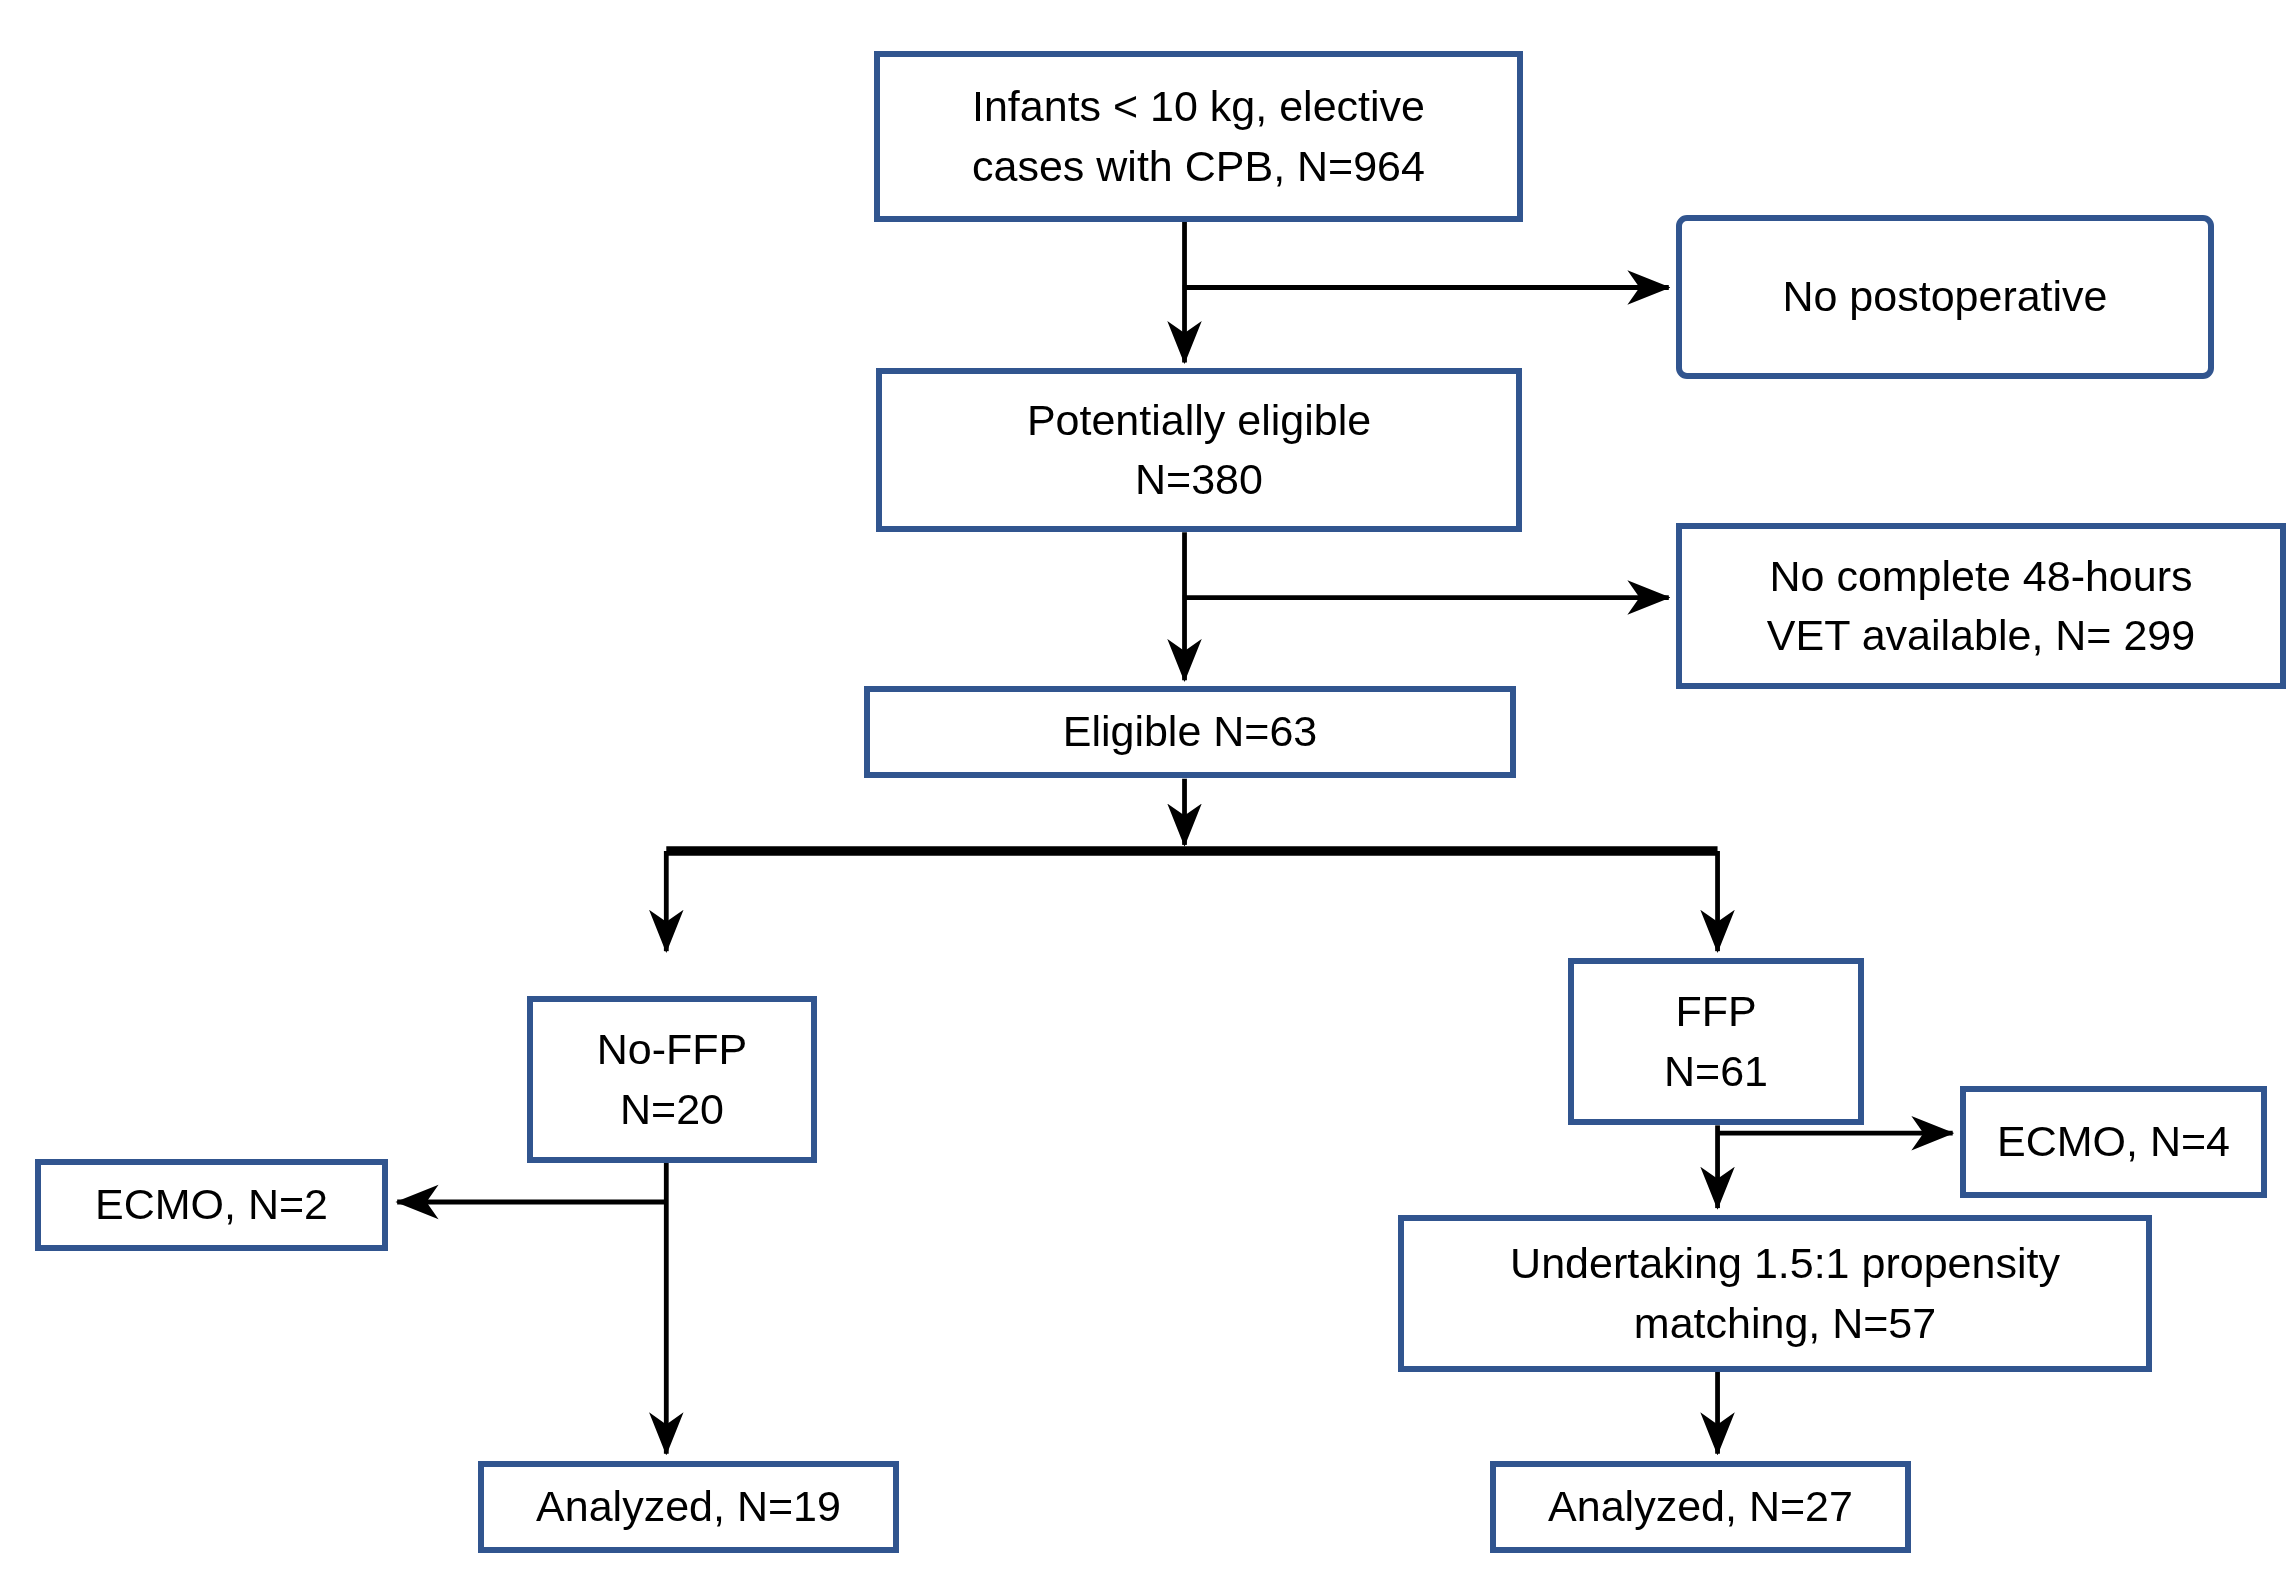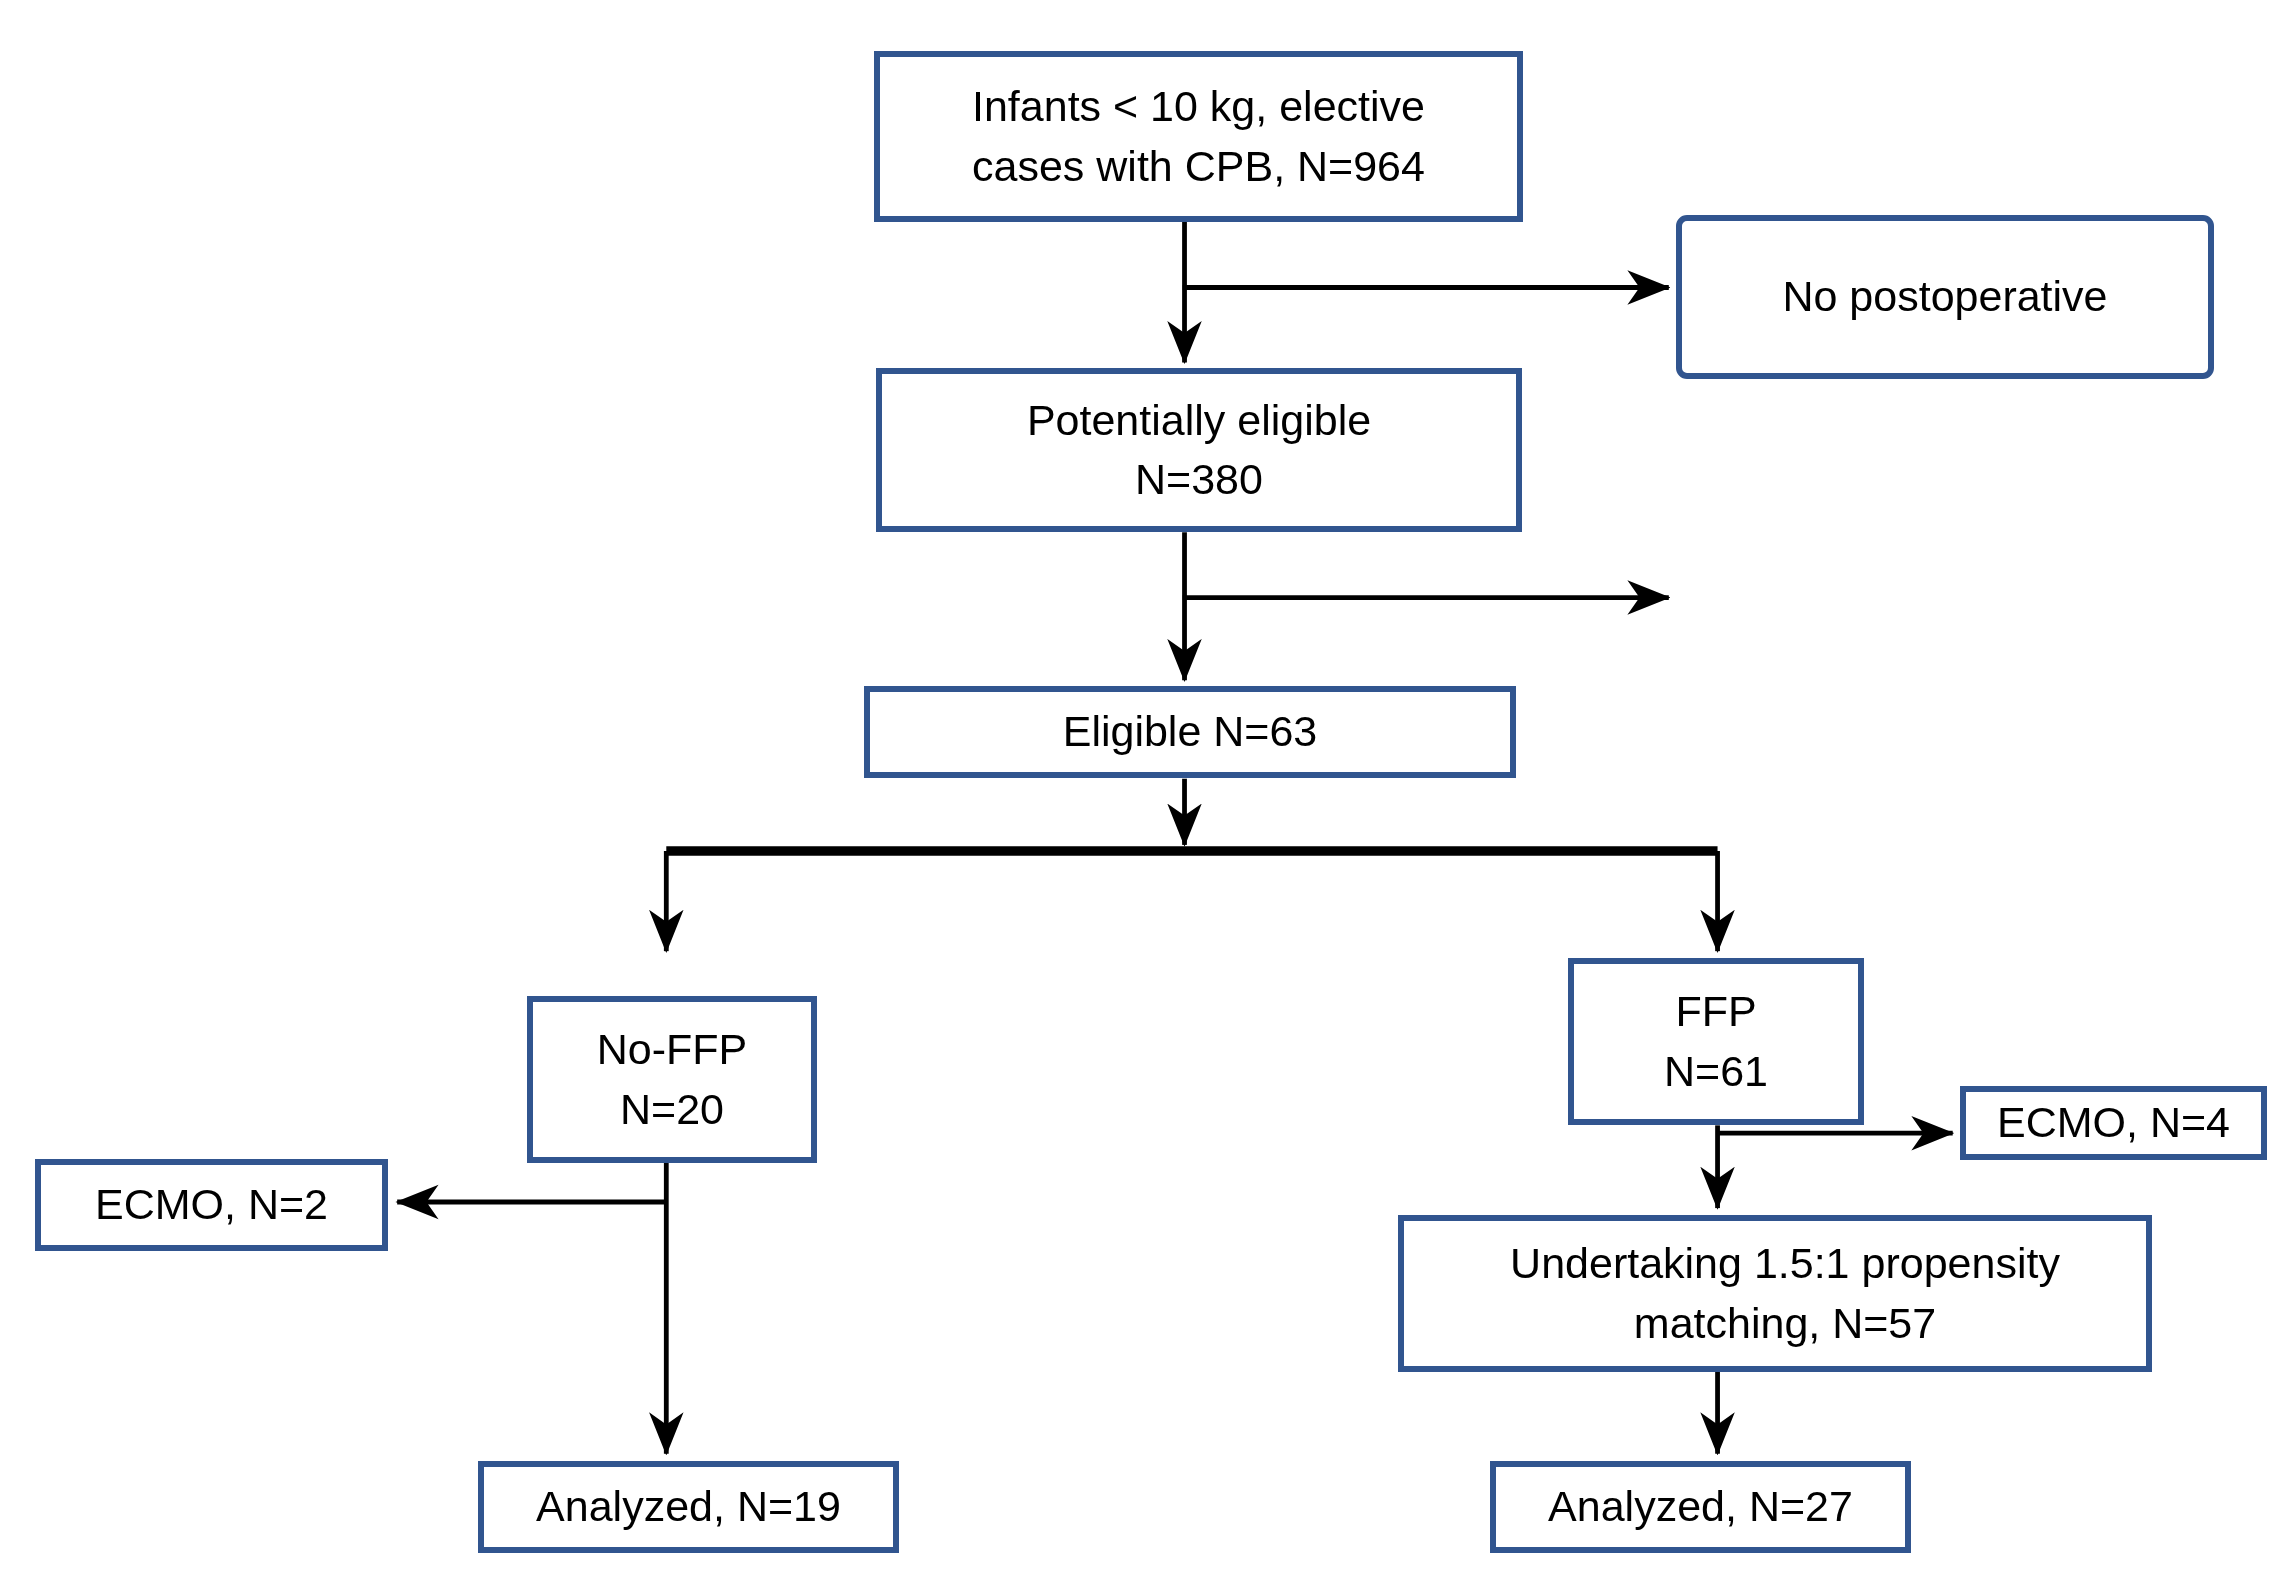--- a/index.html
+++ b/index.html
@@ -43,21 +43,21 @@
   }
   
   .b-infants     {left:874px; top:51px;   width:649px; height:171px;}
   .b-nopostop    {left:1676px; top:215px;  width:538px; height:164px;border-radius:11px;}
   .b-potentially {left:876px; top:368px;  width:646px; height:164px;}
   .b-nocomplete  {left:1676px; top:523px;  width:610px; height:166px;}
   .b-eligible    {left:864px;  top:686px;  width:652px; height:92px;}
   .b-noffp       {left:527px;  top:958px; width:290px; height:167px;margin-top:38px;}
   .b-ffp         {left:1568px; top:958px; width:296px; height:167px;align-items:center;}
   .b-ecmo-l      {left:35px;   top:1159px; width:353px; height:92px;}
-  .b-ecmo-r      {left:1960px; top:1086px; width:307px; height:74px;}
+  .b-ecmo-r      {left:1960px; top:1086px; width:307px; height:112px;}
   .b-prop        {left:1398px; top:1215px; width:754px; height:157px;padding-left:20px;}
   .b-ana-l       {left:478px;  top:1461px; width:421px; height:92px;}
   .b-ana-r       {left:1490px; top:1461px; width:421px; height:92px;}
 </style>
 </head>
 <body>
 
 <div class="stage">
 
   <svg class="edges" viewBox="0 0 2635 1830" xmlns="http://www.w3.org/2000/svg">
@@ -95,20 +95,24 @@
 
   <div class="box b-nopostop">
     <div>No postoperative</div>
   </div>
 
   <div class="box b-potentially">
     <div>Potentially eligible</div>
     <div>N=380</div>
   </div>
 
+  <div class="box b-nocomplete">
+    <div>No complete 48-hours</div>
+    <div>VET available, N= 299</div>
+  </div>
 
   <div class="box b-eligible">
     <div>Eligible N=63</div>
   </div>
 
   <div class="box b-noffp">
     <div>No-FFP</div>
     <div>N=20</div>
   </div>
 

